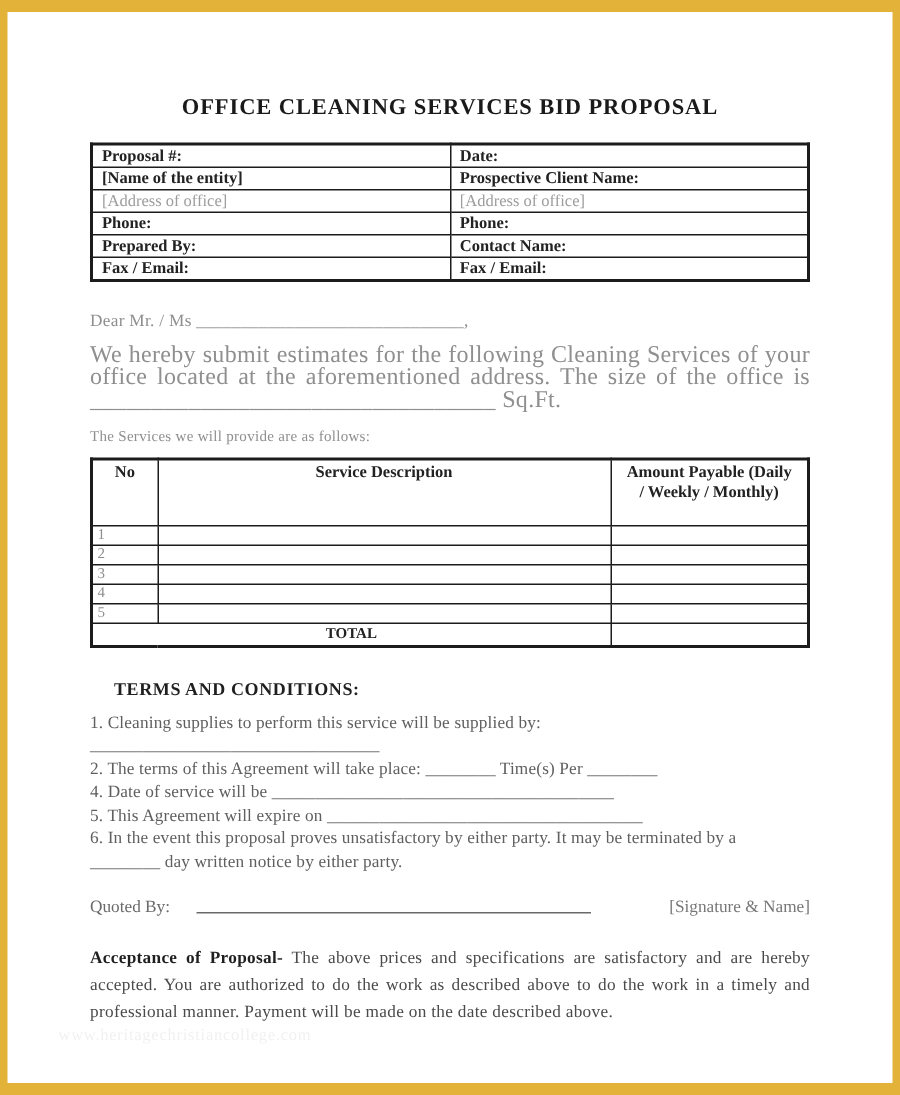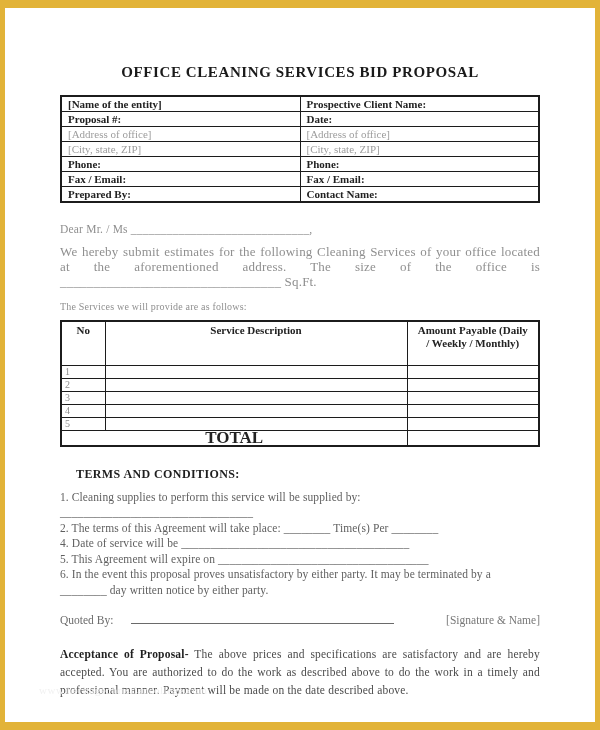--- a/index.html
+++ b/index.html
@@ -54,21 +54,21 @@
   }
 
   .salutation {
     margin-top: 20px;
     font-size: 11.5px;
     color: #8f8f8f;
     letter-spacing: 0.2px;
   }
   .intro-body {
     margin-top: 9px;
-    font-size: 13px;
+    font-size: 16px;
     line-height: 15px;
     color: #8f8f8f;
     text-align: justify;
     letter-spacing: 0.2px;
   }
   .services-lead {
     margin-top: 12px;
     font-size: 10px;
     color: #8f8f8f;
     letter-spacing: 0.2px;
@@ -99,21 +99,21 @@
   table.services col.c-amount { width: 132px; }
   table.services td.num {
     font-size: 10px;
     color: #8f8f8f;
     padding: 0 3px;
     height: 12px;
     line-height: 12px;
   }
   table.services td.blank { height: 12px; }
   table.services td.total-cell {
-    font-size: 17px;
+    font-size: 10px;
     font-weight: bold;
     color: #222222;
     text-align: center;
     height: 14px;
     line-height: 14px;
     padding: 0;
   }
 
   .terms-heading {
     margin-top: 20px;
@@ -174,46 +174,42 @@
 </head>
 <body>
 
 <div class="page">
 
   <div class="doc-title">OFFICE CLEANING SERVICES BID PROPOSAL</div>
 
   <table class="info">
     <tbody>
       <tr>
+        <td>Proposal #:</td>
+        <td>Date:</td>
+      </tr>
+      <tr>
         <td>[Name of the entity]</td>
         <td>Prospective Client Name:</td>
-      </tr>
-      <tr>
-        <td>Proposal #:</td>
-        <td>Date:</td>
       </tr>
       <tr class="muted">
         <td>[Address of office]</td>
         <td>[Address of office]</td>
       </tr>
-      <tr class="muted">
-        <td>[City, state, ZIP]</td>
-        <td>[City, state, ZIP]</td>
-      </tr>
       <tr>
         <td>Phone:</td>
         <td>Phone:</td>
       </tr>
       <tr>
+        <td>Prepared By:</td>
+        <td>Contact Name:</td>
+      </tr>
+      <tr>
         <td>Fax / Email:</td>
         <td>Fax / Email:</td>
-      </tr>
-      <tr>
-        <td>Prepared By:</td>
-        <td>Contact Name:</td>
       </tr>
     </tbody>
   </table>
 
   <div class="salutation">Dear Mr. / Ms  ______________________________,</div>
 
   <p class="intro-body">We hereby submit estimates for the following Cleaning  Services of your office located at the aforementioned address. The size of the office is _________________________________ Sq.Ft.</p>
 
   <div class="services-lead">The Services we will provide are as follows:</div>
 

